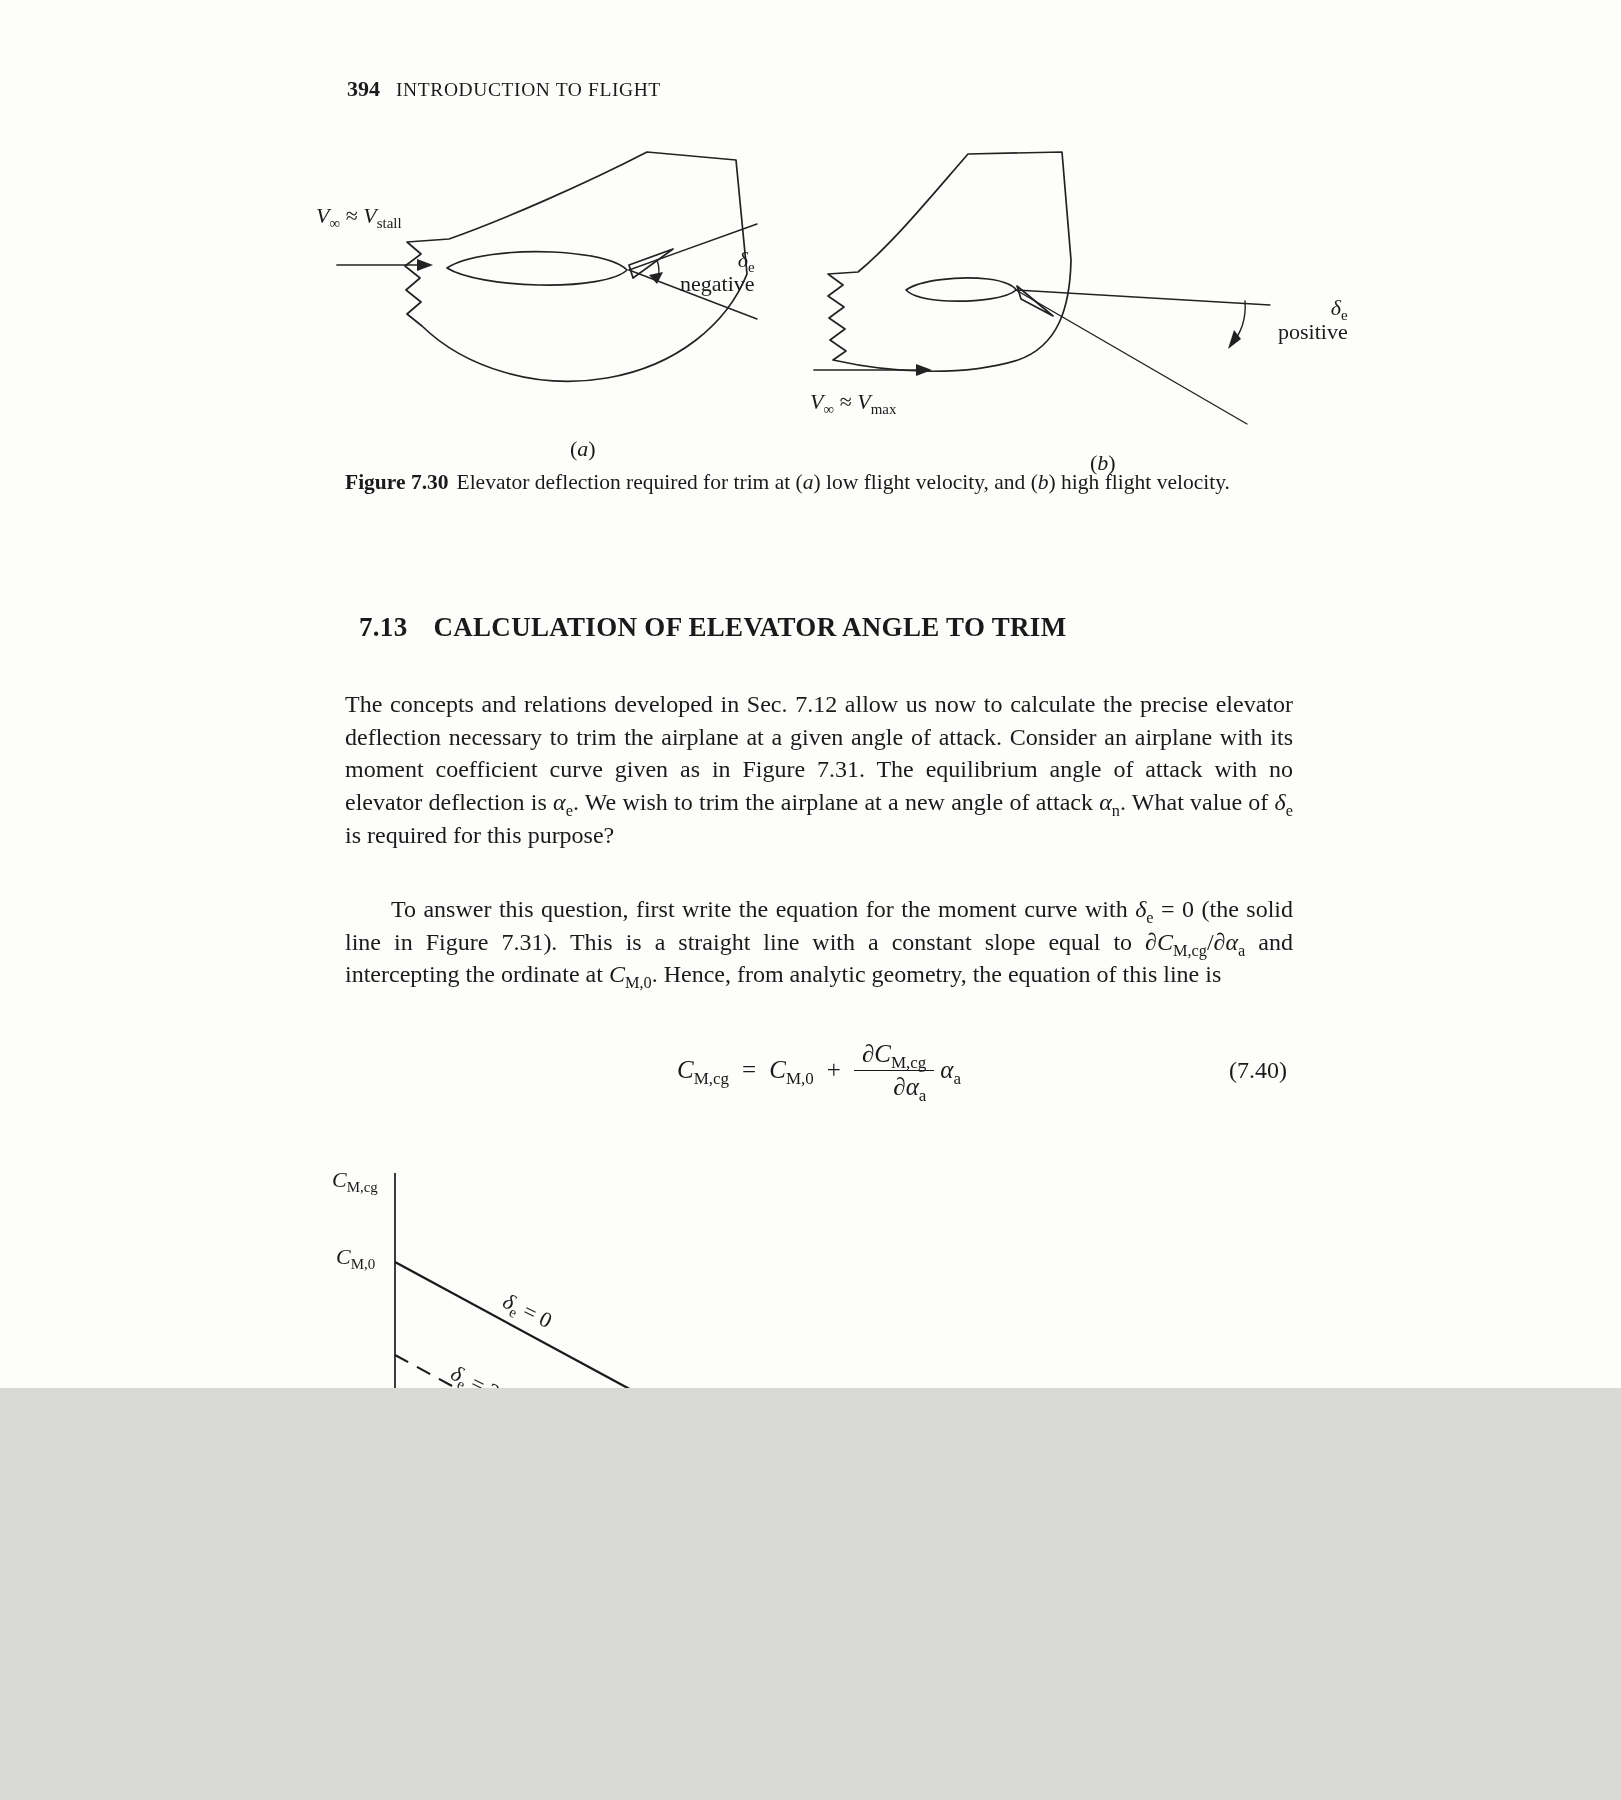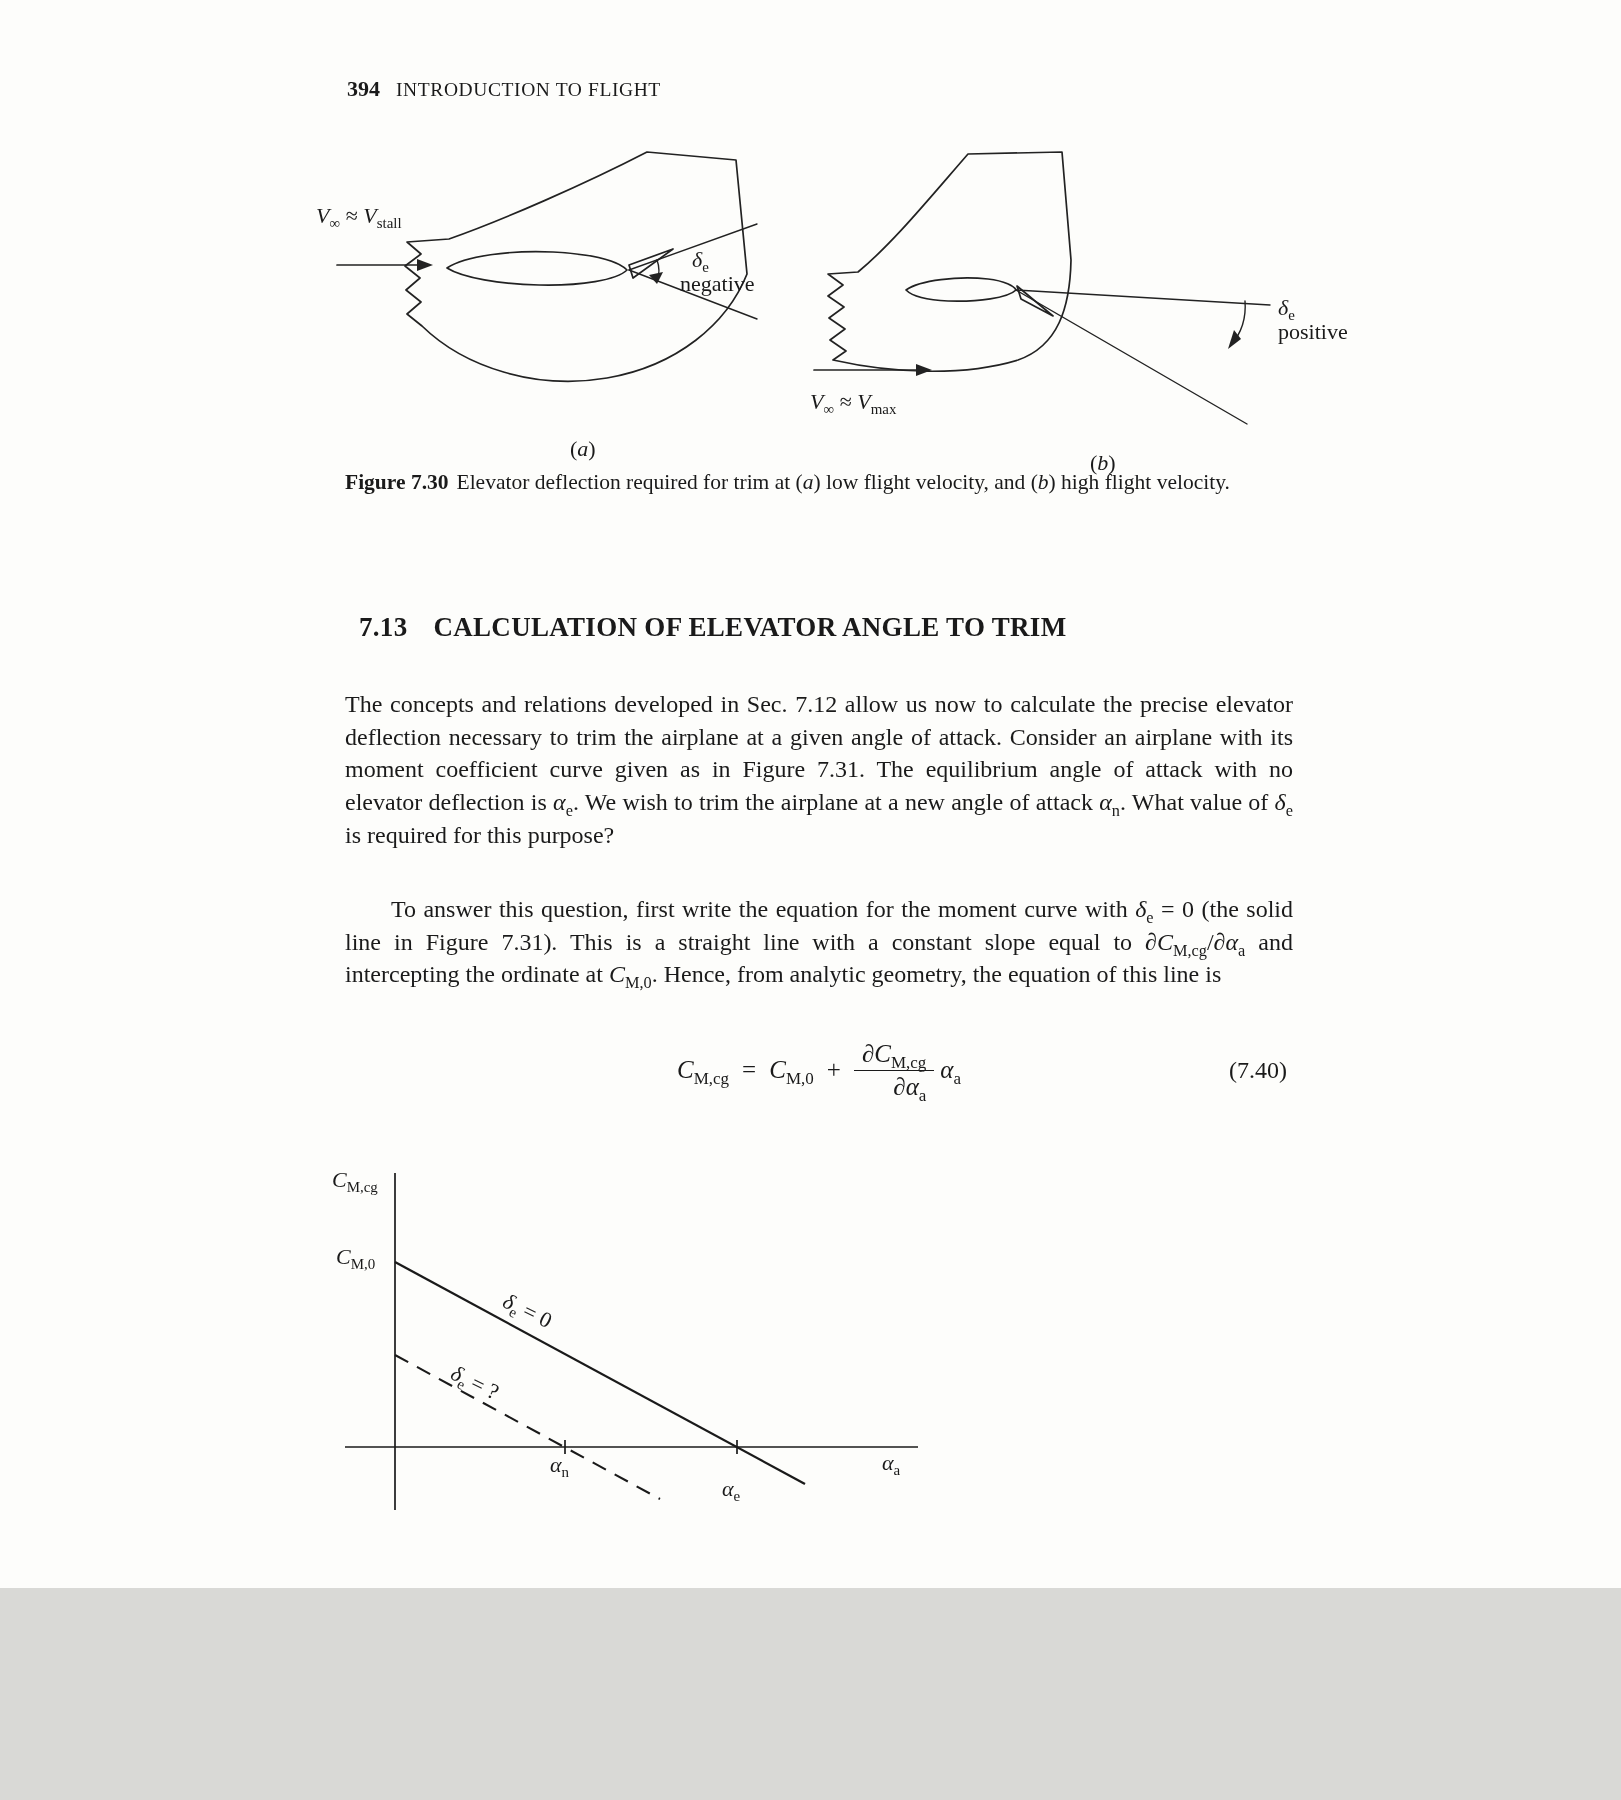--- a/index.html
+++ b/index.html
@@ -1,39 +1,39 @@
 <!DOCTYPE html>
 <html><head>
 <meta charset="utf-8">
 <title>Textbook Page 394</title>
 <style>
   html,body { margin:0; padding:0; background:#d9d9d6; }
   .page {
     position:relative;
-    width:1621px; height:1588px;
+    width:1621px; height:1388px;
     background:#fdfdfb;
     color:#1a1a1a;
     font-family:"Liberation Serif", serif;
     overflow:hidden;
   }
   .abs { position:absolute; }
 
   
   .running-head { left:347px; top:76px; }
   .page-num { font-weight:700; font-size:22px; margin-right:16px; }
   .head-text { font-size:19.5px; letter-spacing:0.6px; }
 
   
   svg { overflow:visible; }
   .sketch path, .sketch line, .sketch polyline { stroke:#222; fill:none; stroke-width:1.7; stroke-linejoin:round; stroke-linecap:round; }
   .sketch .thin { stroke-width:1.4; }
   .sketch polygon { fill:#222; stroke:none; }
 
   .fig-label { font-size:22px; line-height:1.1; white-space:nowrap; }
-  .fig-label .ln { display:block; }
+  .fig-label .ln { display:block;text-align:right; }
   .fig-label .indent { margin-left:12px; }
   .sublabel { font-size:22px; }
 
   
   .caption { width:948px; font-size:21.5px; line-height:1.34; text-align:justify; margin:0; }
   .cap-label { font-weight:700; padding-right:8px; }
 
   
   .section-heading { font-size:27px; font-weight:700; letter-spacing:0.3px; margin:0; white-space:nowrap; }
   .sec-title { margin-left:26px; }

